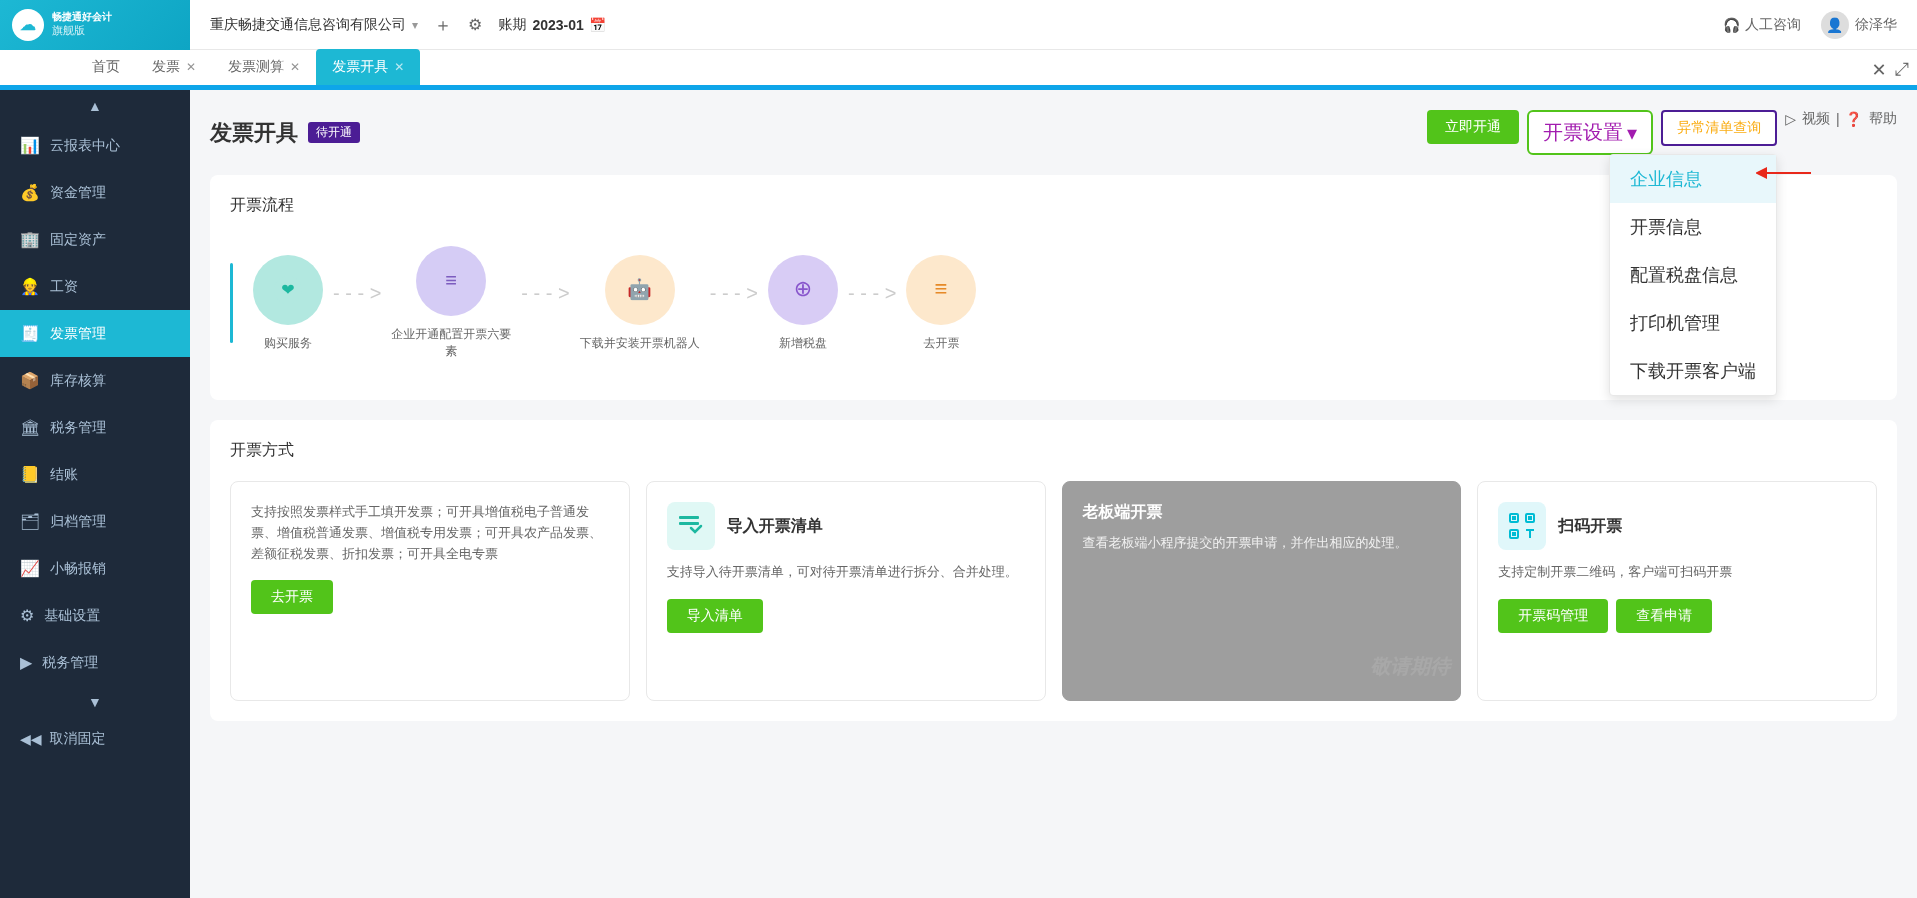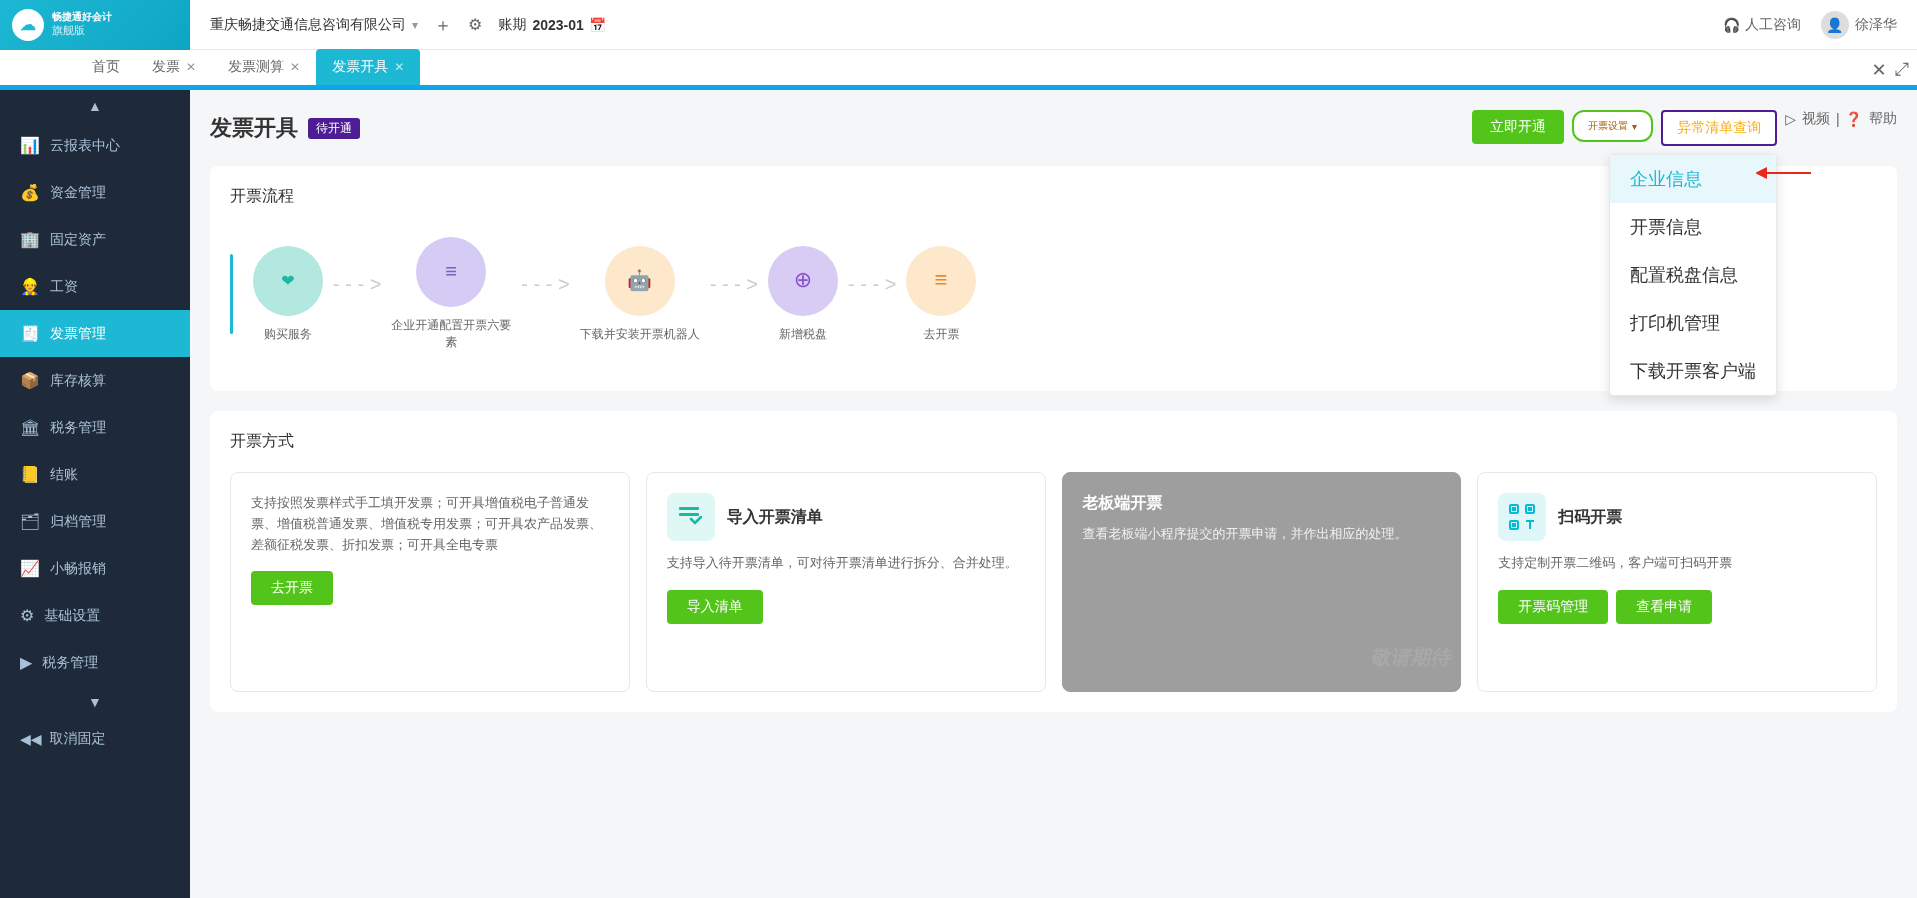--- a/index.html
+++ b/index.html
@@ -167,26 +167,26 @@
       background: #52c41a;
       color: #fff;
       border: none;
       padding: 8px 18px;
       border-radius: 4px;
       cursor: pointer;
       font-size: 14px;
     }
     .btn-outline-green {
       background: #fff;
-      color: #a16207;
+      color: #a21caf;
       border: 2px solid #52c41a;
       padding: 7px 14px;
-      border-radius: 12px;
-      cursor: pointer;
-      font-size: 10px;
+      border-radius: 6px;
+      cursor: pointer;
+      font-size: 20px;
       display: flex; align-items: center; gap: 4px;
     }
     .btn-outline-yellow {
       background: #fff;
       color: #faad14;
       border: 2px solid #4c1d95;
       padding: 7px 14px;
       border-radius: 4px;
       cursor: pointer;
       font-size: 14px;

